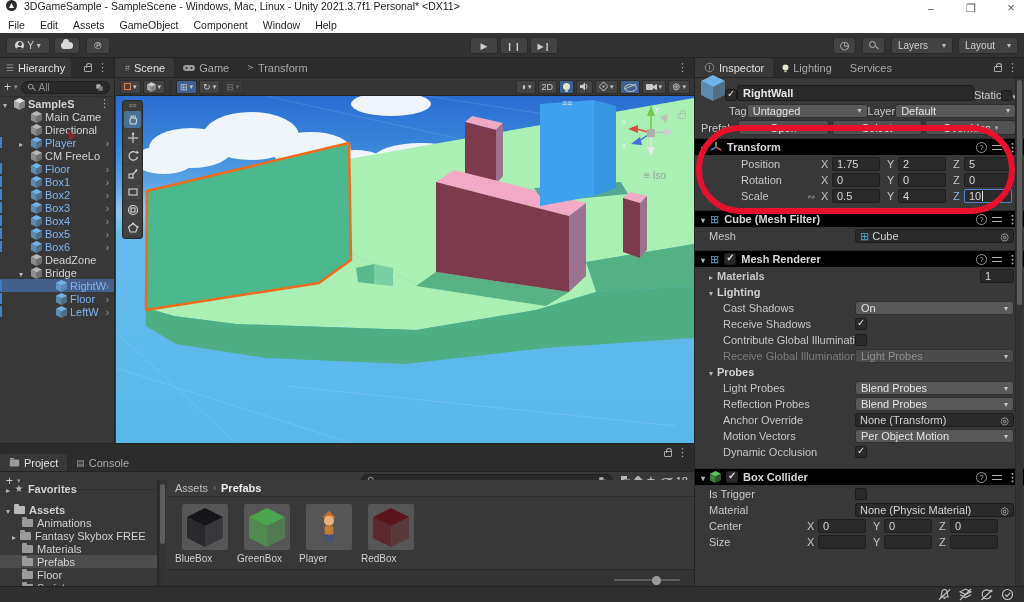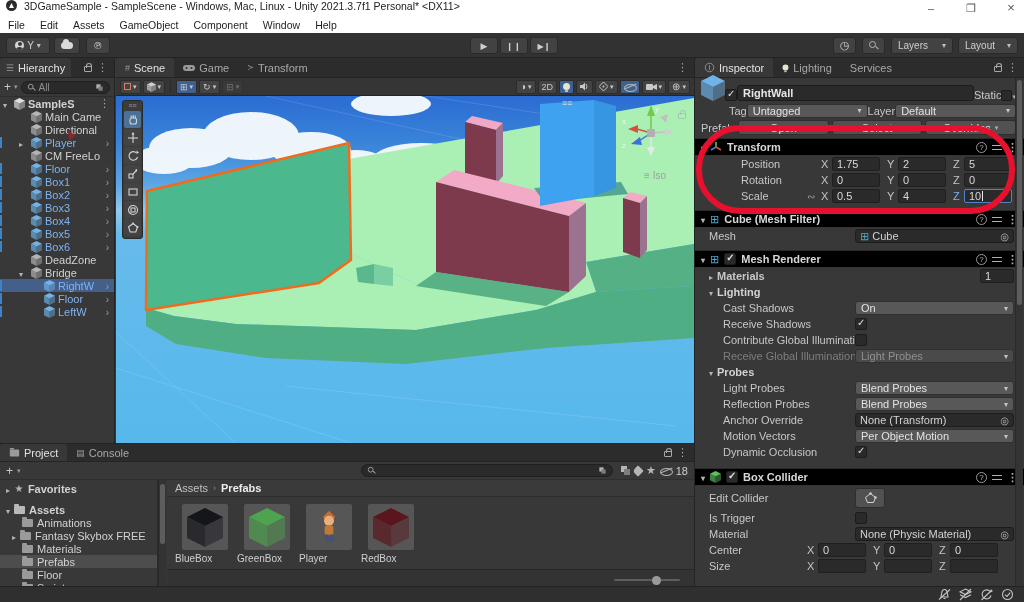--- a/index.html
+++ b/index.html
@@ -34,21 +34,21 @@
 .tab{height:19px;display:flex;align-items:center;gap:4px;padding:0 9px;color:#a8a8a8;font-size:11px}
 .tab.on{background:#383838;color:#e2e2e2;border-radius:3px 3px 0 0}
 .ic-lock{display:inline-block;width:8px;height:6px;border:1px solid #a8a8a8;border-radius:1px;position:relative;margin-top:3px}
 .ic-lock::before{content:"";position:absolute;left:1px;top:-4px;width:4px;height:4px;border:1px solid #a8a8a8;border-bottom:none;border-radius:3px 3px 0 0}
 .kebab::before{content:"⋮";color:#b0b0b0;font-size:11px}
 .fold-o::before{content:"▾";color:#b4b4b4;font-size:8px}
 .fold-c::before{content:"▸";color:#b4b4b4;font-size:8px}
 .srch{background:#2a2a2a;border:1px solid #1f1f1f;border-radius:8px;display:flex;align-items:center;gap:3px;padding:0 5px;color:#8f8f8f}
 
 .hrow{height:13px;display:flex;align-items:center;position:relative;padding-left:14px;gap:3px}
-.hrow.d1{padding-left:31px}.hrow.d2{padding-left:44px}
+.hrow.d1{padding-left:31px}.hrow.d2{padding-left:56px}
 .hrow .cub{flex:none}
 .hlabel{white-space:nowrap;overflow:hidden;color:#d2d2d2}
 .pfx{color:#7fb3f2}
 .hrow.sel{background:#44608a}
 .hbar{position:absolute;left:0;top:1px;width:2px;height:11px;background:#3e82c8}
 .nav::before{content:"›";color:#9a9a9a;font-size:10px}
 .hfold{position:absolute;left:19px}
 .cub{width:11px;height:12px}
 .cursor-arrow{position:absolute;width:0;height:0;border-left:4px solid transparent;border-right:4px solid transparent;border-bottom:10px solid #8a2430;transform:rotate(-35deg);z-index:6}
 
@@ -804,32 +804,20 @@
       <svg class="cub" style="color:#5fc05f;width:11px;height:12px" viewBox="0 0 12 13">
           <use href="#cube3d"></use>
         </svg>
       <span class="cb on"></span>
       <span>Box Collider</span>
         <span class="sp"></span>
       <span class="hic">?</span>
         <span class="pic"></span>
         <span class="kebab"></span>
     </div>
-    <div class="irow" style="height:24px">
-      <span class="ilabel">Edit Collider</span>
-      <div class="ival">
-          <div class="pbtn" style="width:30px;height:20px">
-            <svg width="13" height="12">
-              <polygon points="6.5,1.5 11.5,5.5 9.5,10.5 3.5,10.5 1.5,5.5" fill="none" stroke="#d4d4d4"></polygon>
-              <circle cx="6.5" cy="1.5" r="1.2" fill="#d4d4d4"></circle>
-              <circle cx="11.5" cy="5.5" r="1.2" fill="#d4d4d4"></circle>
-            </svg>
-          </div>
-        </div>
-    </div>
     <div class="irow">
         <span class="ilabel">Is Trigger</span>
         <div class="ival">
           <span class="cb"></span>
         </div>
       </div>
     <div class="irow">
         <span class="ilabel">Material</span>
         <div class="ival">
           <div class="objf">
@@ -861,21 +849,21 @@
       <span class="axl">Z</span>
         <div class="fld" style="margin-right:0"></div>
     </div>
   </div>
 
   <div class="scrollbar" style="left:1015px;top:78px;height:508px">
       <div class="thumb" style="top:2px;height:225px"></div>
     </div>
 
   <div class="panel" style="left:0;top:443px;width:694px;height:143px;border-top:1px solid #242424">
-    <div class="tabbar" style="height:18px">
+    <div class="tabbar" style="height:28px">
       <div class="tab on" style="height:17px">
           <span class="ic-folder" style="transform:scale(.85)"></span>
           <span>Project</span>
         </div>
       <div class="tab" style="height:17px">
           <span style="color:#9a9a9a;font-size:9px">▤</span>
           <span>Console</span>
         </div>
       <span class="ic-lock" style="position:absolute;right:22px;top:4px"></span>
       <span class="kebab" style="position:absolute;right:6px;top:2px"></span>

